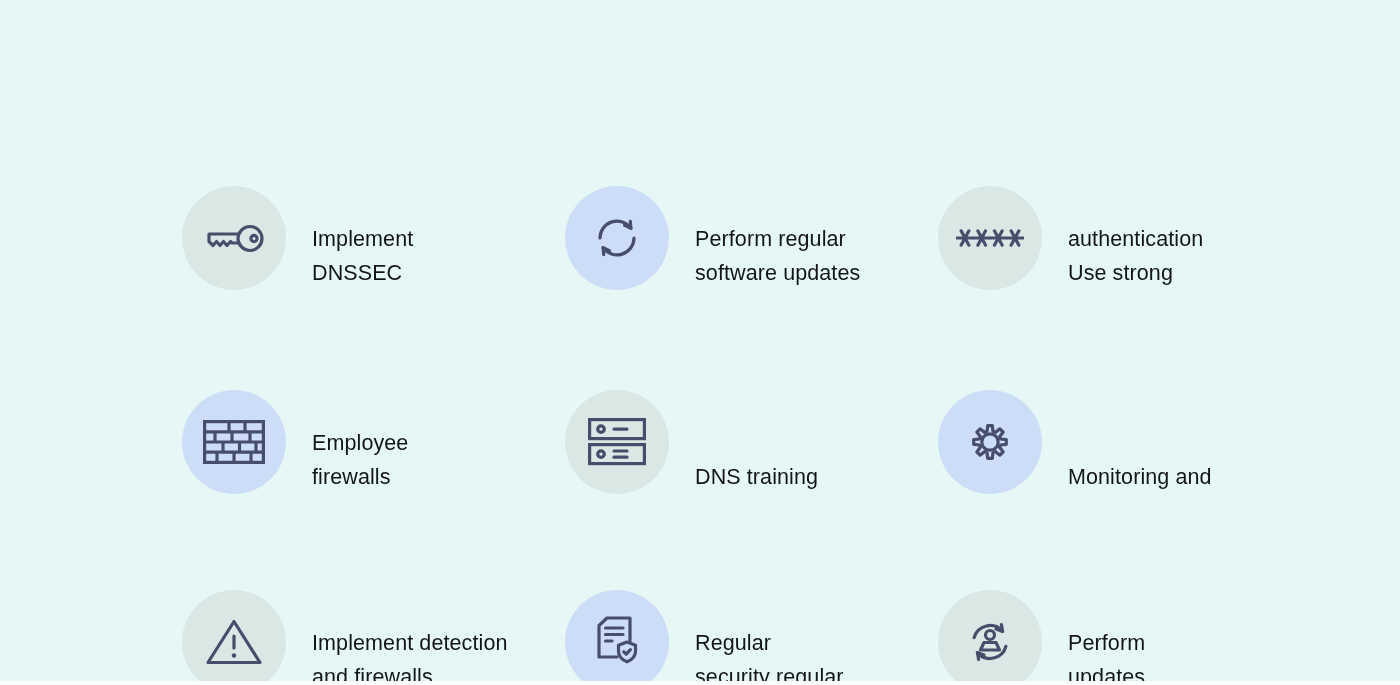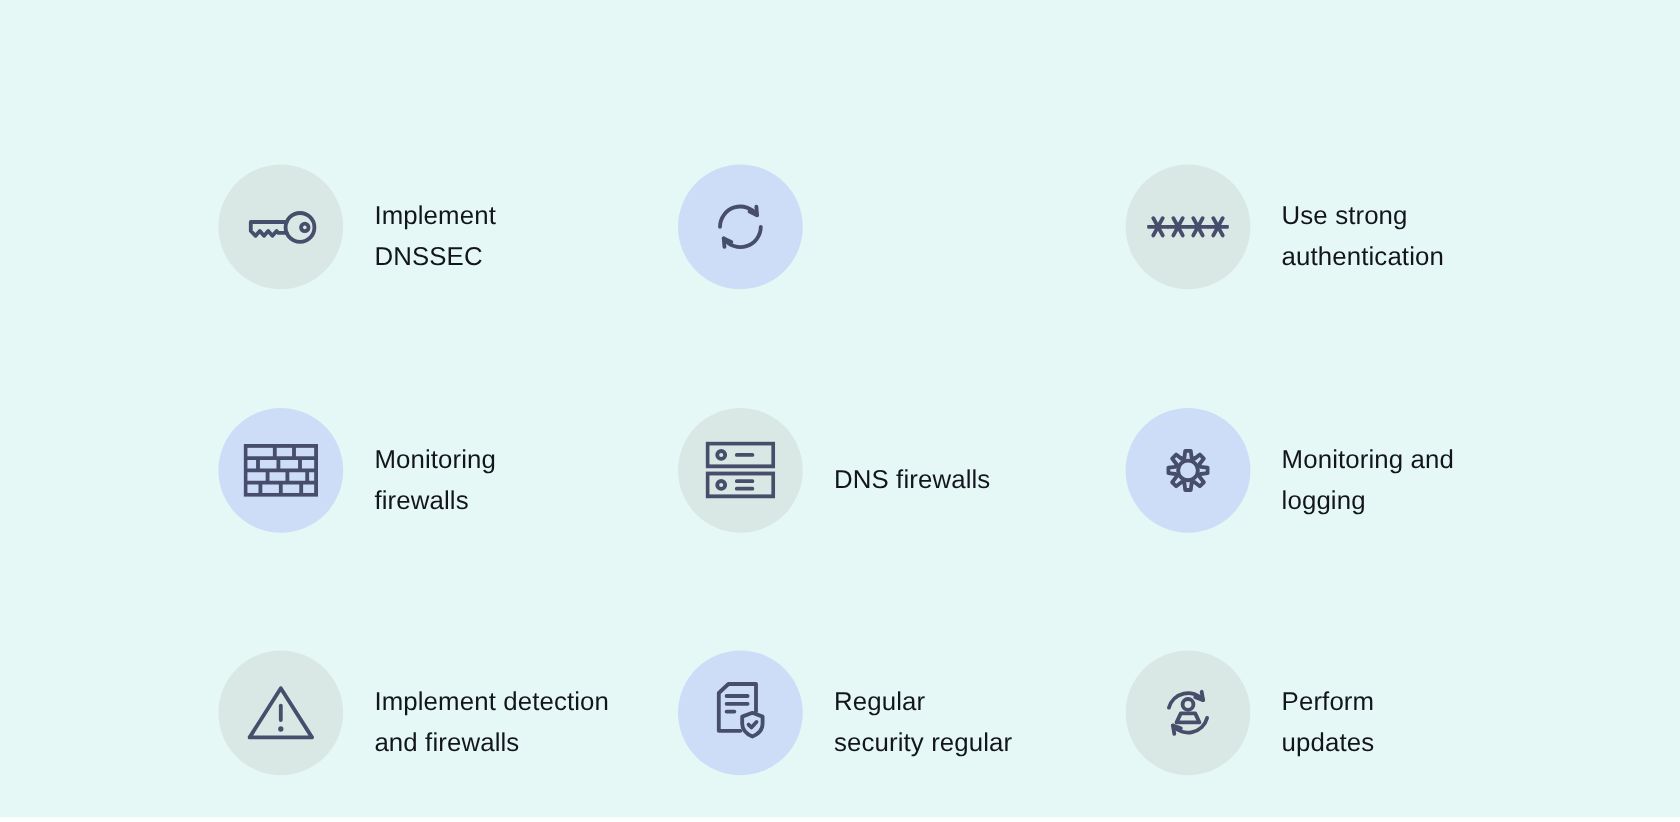--- a/index.html
+++ b/index.html
@@ -20,21 +20,21 @@
   .grid{
     position:absolute;
     left:182px;
     top:88px;
     display:grid;
     grid-template-columns:383px 373px 380px;
     grid-template-rows:202px 204px 200px;
   }
   .item{
     display:flex;
-    align-items:center;
+    align-items:flex-end;
   }
   .icon-circle{
     flex:none;
     width:104px;
     height:104px;
     border-radius:50%;
     display:flex;
     align-items:center;
     justify-content:center;
   }
@@ -84,83 +84,86 @@
 
   <div class="item">
     <div class="icon-circle blue">
       <svg width="56" height="56" viewBox="0 0 56 56">
         <path class="stroke round" d="M11 28 A17 17 0 0 1 41.9 18.3"></path>
         <path class="stroke round" d="M41.3 11.3 L41.9 18.3 L35.6 15.3"></path>
         <path class="stroke round" d="M45 28 A17 17 0 0 1 14.1 37.7"></path>
         <path class="stroke round" d="M14.7 44.7 L14.1 37.7 L20.4 40.7"></path>
       </svg>
     </div>
+    <div class="label">
+      <div>Perform regular</div>
+      <div>software updates</div>
+    </div>
   </div>
 
   <div class="item">
     <div class="icon-circle teal">
       <svg width="68" height="24" viewBox="0 0 68 24">
         <g class="stroke round" stroke-width="3.4">
           <path d="M1 12 H17 M5.1 4.8 L12.9 19.2 M12.9 4.8 L5.1 19.2"></path>
           <path d="M17.7 12 H33.7 M21.8 4.8 L29.6 19.2 M29.6 4.8 L21.8 19.2"></path>
           <path d="M34.3 12 H50.3 M38.4 4.8 L46.2 19.2 M46.2 4.8 L38.4 19.2"></path>
           <path d="M51 12 H67 M55.1 4.8 L62.9 19.2 M62.9 4.8 L55.1 19.2"></path>
         </g>
       </svg>
     </div>
     <div class="label">
+      <div>authentication</div>
       <div>Use strong</div>
-      <div>authentication</div>
     </div>
   </div>
 
   <div class="item">
     <div class="icon-circle blue">
       <svg width="62" height="44" viewBox="0 0 62 44">
         <rect class="stroke" x="1.6" y="1.6" width="58.8" height="40.8"></rect>
         <path class="stroke" d="M1.6 11.8 H60.4 M1.6 22 H60.4 M1.6 32.2 H60.4"></path>
         <path class="stroke" d="M26 1.6 V11.8 M42 1.6 V11.8"></path>
         <path class="stroke" d="M12 11.8 V22 M29 11.8 V22 M47 11.8 V22"></path>
         <path class="stroke" d="M20 22 V32.2 M36.5 22 V32.2 M53 22 V32.2"></path>
         <path class="stroke" d="M14 32.2 V42.4 M31 32.2 V42.4 M48 32.2 V42.4"></path>
       </svg>
     </div>
     <div class="label">
-      <div>Monitoring</div>
+      <div>Employee</div>
       <div>firewalls</div>
     </div>
   </div>
 
   <div class="item">
     <div class="icon-circle teal">
       <svg width="58" height="48" viewBox="0 0 58 48">
         <rect class="stroke" x="1.6" y="1.6" width="54.8" height="19"></rect>
         <rect class="stroke" x="1.6" y="26.6" width="54.8" height="19"></rect>
         <circle class="stroke" cx="13" cy="11.1" r="3.3" stroke-width="2.9"></circle>
         <circle class="stroke" cx="13" cy="36.1" r="3.3" stroke-width="2.9"></circle>
         <path class="stroke round" d="M26 11.1 H39"></path>
         <path class="stroke round" d="M26 33 H39 M26 39.2 H39"></path>
       </svg>
     </div>
     <div class="label">
-      <div>DNS firewalls</div>
+      <div>DNS training</div>
       <div></div>
     </div>
   </div>
 
   <div class="item">
     <div class="icon-circle blue">
       <svg width="56" height="56" viewBox="0 0 56 56">
         <path class="stroke" stroke-linejoin="round" d="M38.6 25 L44.3 25.7 L44.3 30.3 L38.6 31 L37.6 33.3 L41.2 37.9 L37.9 41.2 L33.3 37.6 L31 38.6 L30.3 44.3 L25.7 44.3 L25 38.6 L22.7 37.6 L18.1 41.2 L14.8 37.9 L18.4 33.3 L17.4 31 L11.7 30.3 L11.7 25.7 L17.4 25 L18.4 22.7 L14.8 18.1 L18.1 14.8 L22.7 18.4 L25 17.4 L25.7 11.7 L30.3 11.7 L31 17.4 L33.3 18.4 L37.9 14.8 L41.2 18.1 L37.6 22.7 Z"></path>
         <circle class="stroke" cx="28" cy="28" r="8.2"></circle>
       </svg>
     </div>
     <div class="label">
       <div>Monitoring and</div>
-      <div>logging</div>
     </div>
   </div>
 
   <div class="item">
     <div class="icon-circle teal">
       <svg width="58" height="50" viewBox="0 0 58 50">
         <path class="stroke" stroke-linejoin="round" d="M29 4.5 L55 45.5 H3 Z"></path>
         <path class="stroke round" d="M29 19 V31" stroke-width="3.4"></path>
         <circle cx="29" cy="38.5" r="2.2" fill="#474e6c"></circle>
       </svg>

